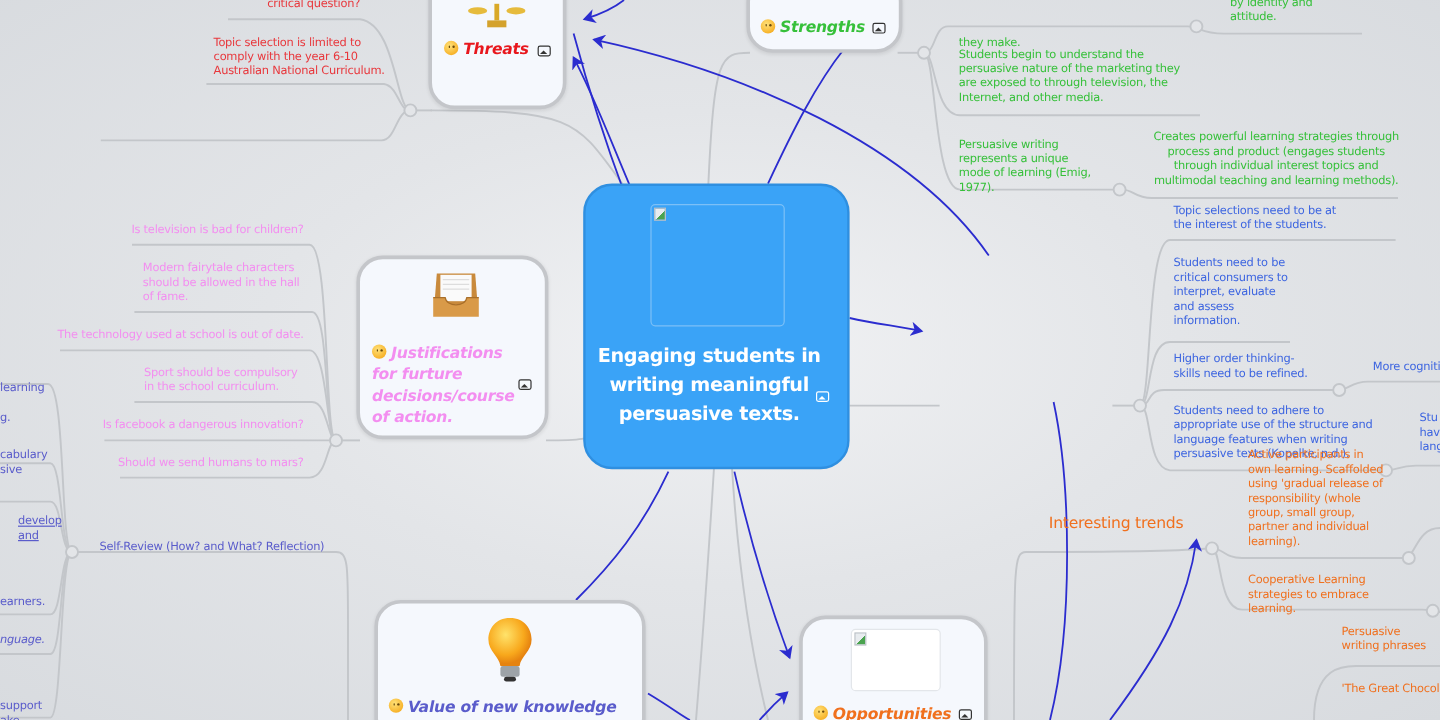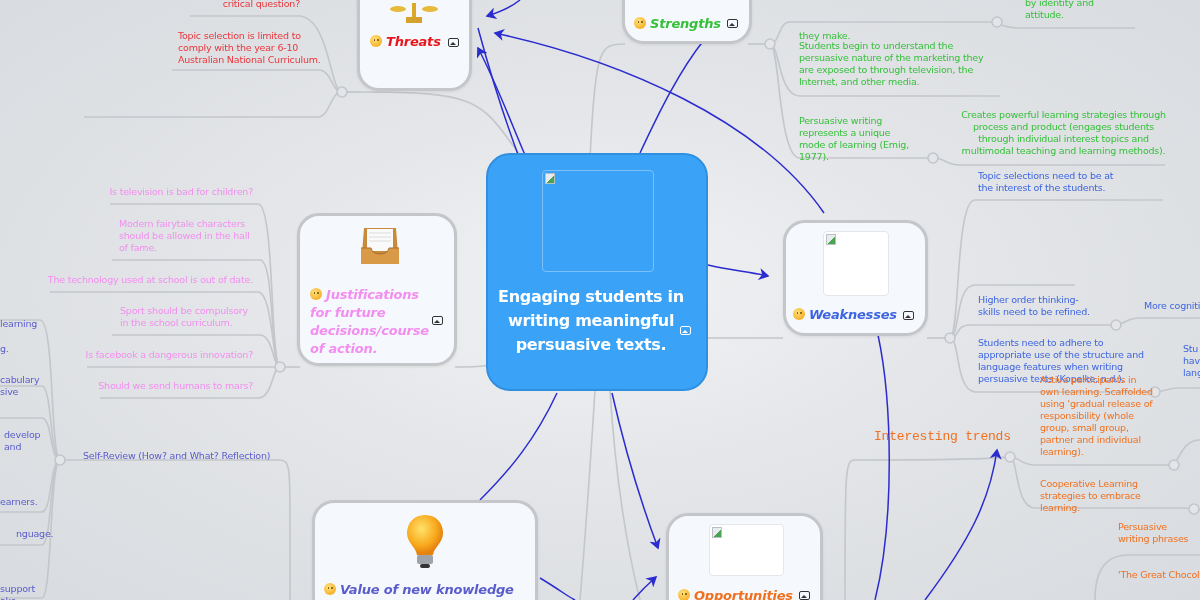--- a/index.html
+++ b/index.html
@@ -230,49 +230,41 @@
       <path d="M3,24 L13,24 C14,32 30,32 31,24 L41,24 L41,40 L3,40 Z" fill="#d99a48"></path>
       <path d="M3,24 L13,24 C14,32 30,32 31,24 L41,24" fill="none" stroke="#a96f2a"></path>
     </svg>
   </div>
   <div class="title" style="left:10px; top:70px; color:#f38ef0; white-space:normal; width:115px; line-height:18px;">
     <span class="emoji"></span><span>Justifications for furture decisions/course of action.</span>
   </div>
   <span class="imgicon" style="left:132px; top:100px;"></span>
 </div>
 
-<div class="node" style="left:783px; top:220px; width:145px; height:116px;">
-  <div class="imgframe" style="left:37px; top:8px; width:66px; height:65px;">
-        <span class="broken"></span>
-      </div>
-  <div class="title" style="left:7px; top:84px; color:#3d65e0;">
-    <span class="emoji"></span><span>Weaknesses</span>
-  </div>
-  <span class="imgicon" style="left:117px; top:88px;"></span>
-</div>
 
 <div class="leaf blue" style="left:978px; top:170px; width:140px;">Topic selections need to be at the interest of the students.</div>
+<div class="leaf blue" style="left:978px; top:214px; width:100px;">Students need to be critical consumers to interpret, evaluate and assess information.</div>
 <div class="leaf blue" style="left:978px; top:294px; width:115px;">Higher order thinking-skills need to be refined.</div>
 <div class="leaf blue" style="left:1144px; top:300px; width:60px; white-space:nowrap; overflow:hidden;">More cogniti</div>
 <div class="leaf blue" style="left:978px; top:337px; width:170px;">Students need to adhere to appropriate use of the structure and language features when writing persuasive texts (Kopelke, n.d.).</div>
 <div class="leaf blue" style="left:1183px; top:343px; width:17px; overflow:hidden;">Stu have lang</div>
 
-<div class="leaf orange" style="left:874px; top:429px; font-size:13px; line-height:16px;font-family:Liberation Mono, monospace;">Interesting trends</div>
+<div class="leaf orange" style="left:874px; top:429px; font-size:13px; line-height:16px;">Interesting trends</div>
 <div class="leaf orange" style="left:1040px; top:374px; width:118px;">Active participants in own learning. Scaffolded using 'gradual release of responsibility (whole group, small group, partner and individual learning).</div>
 <div class="leaf orange" style="left:1040px; top:478px; width:140px;">Cooperative Learning strategies to embrace learning.</div>
 <div class="leaf orange" style="left:1118px; top:521px; width:82px; height:24px; overflow:hidden;">Persuasive writing phrases selection (</div>
 <div class="leaf orange" style="left:1118px; top:569px; width:82px; white-space:nowrap; overflow:hidden;">'The Great Chocola</div>
 
 <div class="leaf purple" style="left:83px; top:450px; white-space:nowrap;">Self-Review (How? and What? Reflection)</div>
 <div class="leaf purple" style="left:0px; top:318px; width:40px; overflow:hidden; direction:rtl; text-align:left;">learning</div>
 <div class="leaf purple" style="left:0px; top:343px;">g.</div>
 <div class="leaf purple" style="left:0px; top:374px; width:36px;">cabulary sive</div>
-<div class="leaf purple" style="left:4px; top:429px; width:35px;">develop and</div>
+<div class="leaf purple" style="left:15px; top:429px; width:35px;text-decoration:underline;">develop and</div>
 <div class="leaf purple" style="left:0px; top:496px;">earners.</div>
-<div class="leaf purple" style="left:16px; top:528px;">nguage.</div>
+<div class="leaf purple" style="left:0px; top:528px;font-style:italic;">nguage.</div>
 <div class="leaf purple" style="left:0px; top:559px; width:34px;margin-top:24px;">support ake ear.</div>
 
 <div class="node" style="left:312px; top:500px; width:226px; height:120px;">
   <div style="position:absolute; left:90px; top:10px; width:40px; height:58px;">
     <svg width="40" height="58" viewBox="0 0 40 58">
       <defs>
             <radialGradient id="bulb" cx="40%" cy="35%" r="60%">
               <stop offset="0%" stop-color="#ffe36b"></stop>
               <stop offset="70%" stop-color="#f8a81c"></stop>
               <stop offset="100%" stop-color="#e68310"></stop>

